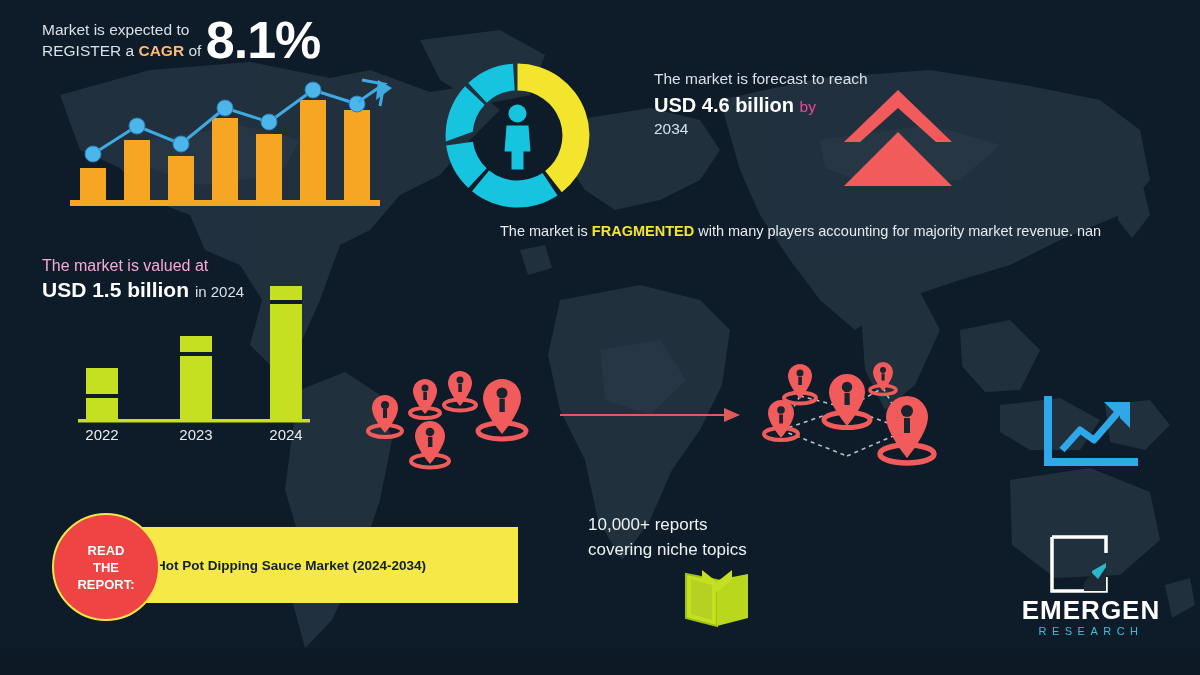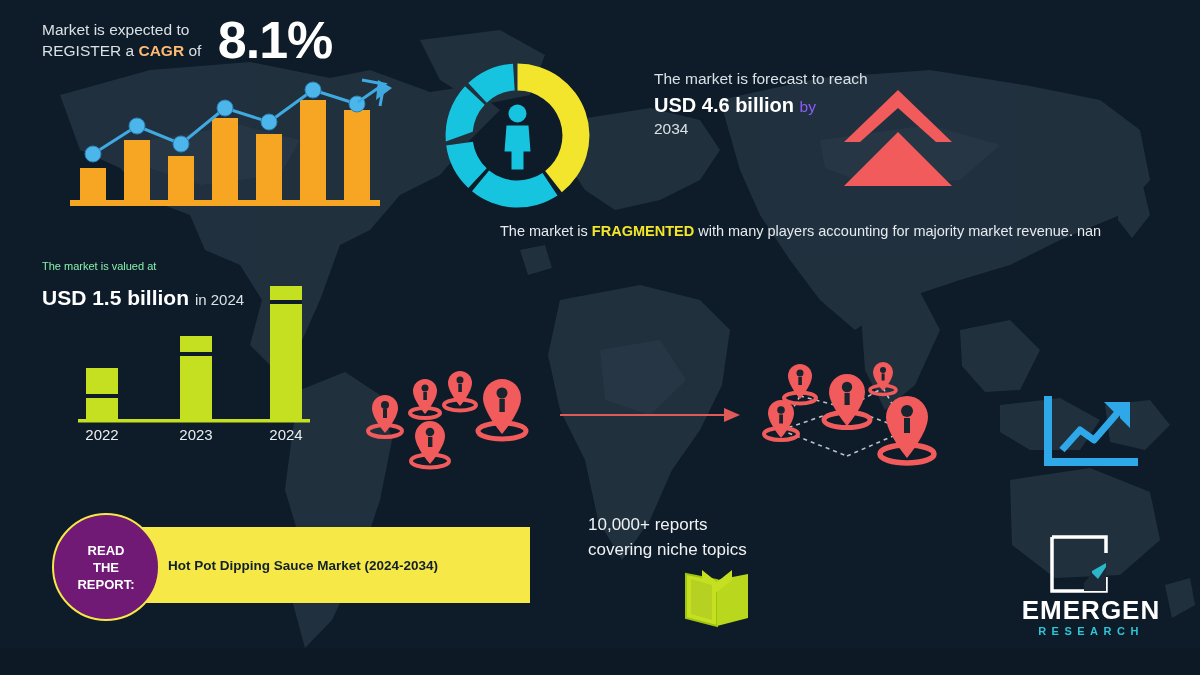--- a/index.html
+++ b/index.html
@@ -6,74 +6,74 @@
   body{width:1200px;height:675px;overflow:hidden;font-family:"Liberation Sans",sans-serif;}
   #stage{position:relative;width:1200px;height:648px;background:#0e1b28;overflow:hidden;padding-left:18px;}
   #worldmap{position:absolute;inset:0;width:1200px;height:675px;}
   .abs{position:absolute;}
 
   
   #cagr-block{left:42px;top:14px;width:420px;}
   #cagr-lines{display:inline-block;vertical-align:middle;font-size:15.5px;line-height:21px;color:#d9e0e6;}
   #cagr-lines .b{font-weight:700;color:#fdba74;}
   #cagr-value{display:inline-block;vertical-align:middle;font-size:52px;font-weight:700;color:#ffffff;
-               line-height:52px;margin-left:12px;letter-spacing:-1px;}
+               line-height:52px;letter-spacing:-1px;}
 
   
   #orange-chart{left:62px;top:78px;width:330px;height:130px;}
 
   
   #donut{left:440px;top:58px;width:155px;height:155px;}
 
   
   #forecast-block{left:618px;top:68px;width:230px;margin-left:36px;}
   #forecast-l1{font-size:15.5px;line-height:21px;color:#d9e0e6;}
   #forecast-l2{font-size:20px;font-weight:700;color:#fff;margin-top:4px;line-height:25px;}
-  #forecast-l2 .sm{font-size:15.5px;font-weight:400;color:#8b5cf6;}
+  #forecast-l2 .sm{font-size:15.5px;font-weight:400;color:#ec4899;}
   #forecast-l3{font-size:15.5px;color:#d9e0e6;line-height:20px;}
   #red-chevrons{left:840px;top:88px;width:120px;height:100px;}
 
   
   #fragmented-block{left:500px;top:220px;width:640px;font-size:14.5px;line-height:22px;color:#e6ebef;}
   #fragmented-word{color:#f2e52c;font-weight:700;}
 
   
   #value-block{left:42px;top:256px;width:300px;}
-  #value-l1{font-size:11px;color:#86efac;line-height:20px;}
-  #value-l2{font-size:21px;font-weight:700;color:#fff;line-height:27px;margin-top:8px;}
+  #value-l1{font-size:16px;color:#f9a8d4;line-height:20px;}
+  #value-l2{font-size:21px;font-weight:700;color:#fff;line-height:27px;margin-top:0;}
   #value-l2 .sm{font-size:15px;font-weight:400;color:#d9e0e6;}
   #green-chart{left:70px;top:280px;width:250px;height:165px;}
 
   
   #pins-left{left:355px;top:365px;width:180px;height:105px;}
   #pins-right{left:755px;top:358px;width:195px;height:120px;}
   #flow-arrow{left:560px;top:405px;width:180px;height:20px;}
   #chart-icon{left:1042px;top:396px;width:96px;height:72px;}
 
   
-  #report-bar{left:140px;top:527px;width:390px;height:76px;background:#f5e847;}
+  #report-bar{left:128px;top:527px;width:390px;height:76px;background:#f5e847;}
   #report-title{position:absolute;left:28px;top:50%;transform:translateY(-50%);
                  font-size:13.5px;font-weight:700;color:#11202c;white-space:nowrap;}
   #report-circle{left:52px;top:513px;width:104px;height:104px;border-radius:50%;
-                 background:#701a75;border:2px solid #f5e847;display:flex;align-items:center;
+                 background:#ef4444;border:2px solid #f5e847;display:flex;align-items:center;
                  justify-content:center;}
   #report-circle-label{font-size:13px;font-weight:700;color:#fff;text-align:center;line-height:17px;}
 
   
   #reports-block{left:588px;top:512px;width:230px;}
   #reports-l1,#reports-l2{font-size:17px;color:#eef2f5;line-height:25px;}
   #book-icon{left:682px;top:568px;width:70px;height:62px;}
 
   
   #logo{left:1018px;top:533px;width:150px;height:105px;}
   #logo-mark{position:absolute;left:30px;top:0;width:62px;height:62px;}
   #logo-name{position:absolute;left:-34px;top:63px;width:214px;text-align:center;
              font-size:26px;font-weight:700;color:#ffffff;letter-spacing:1px;line-height:28px;}
   #logo-sub{position:absolute;left:-34px;top:92px;width:214px;text-align:center;
-            font-size:11px;font-weight:700;color:#2ec5d8;letter-spacing:5.5px;}
+            font-size:11px;font-weight:400;color:#2ec5d8;letter-spacing:5.5px;}
 </style>
 </head>
 <body>
 
 <div id="stage">
 
   <svg id="worldmap" viewBox="0 0 1200 675" preserveAspectRatio="none">
     <rect x="0" y="0" width="1200" height="675" fill="#0e1b28"></rect>
     <g fill="#22323f" opacity="0.95">
 

